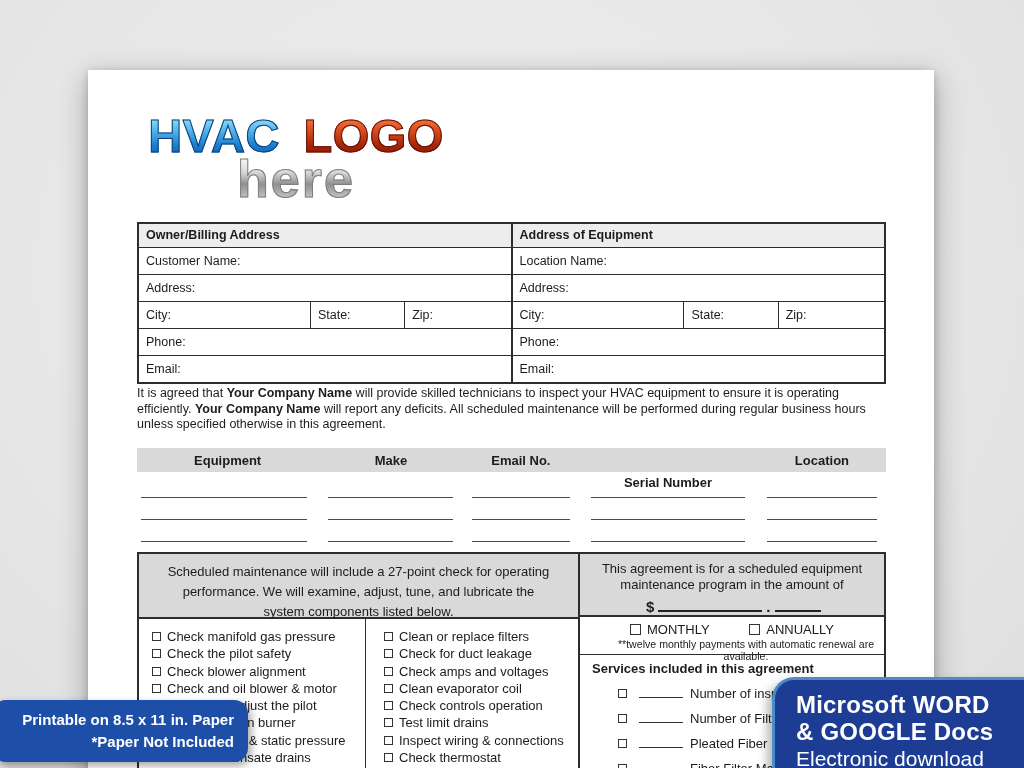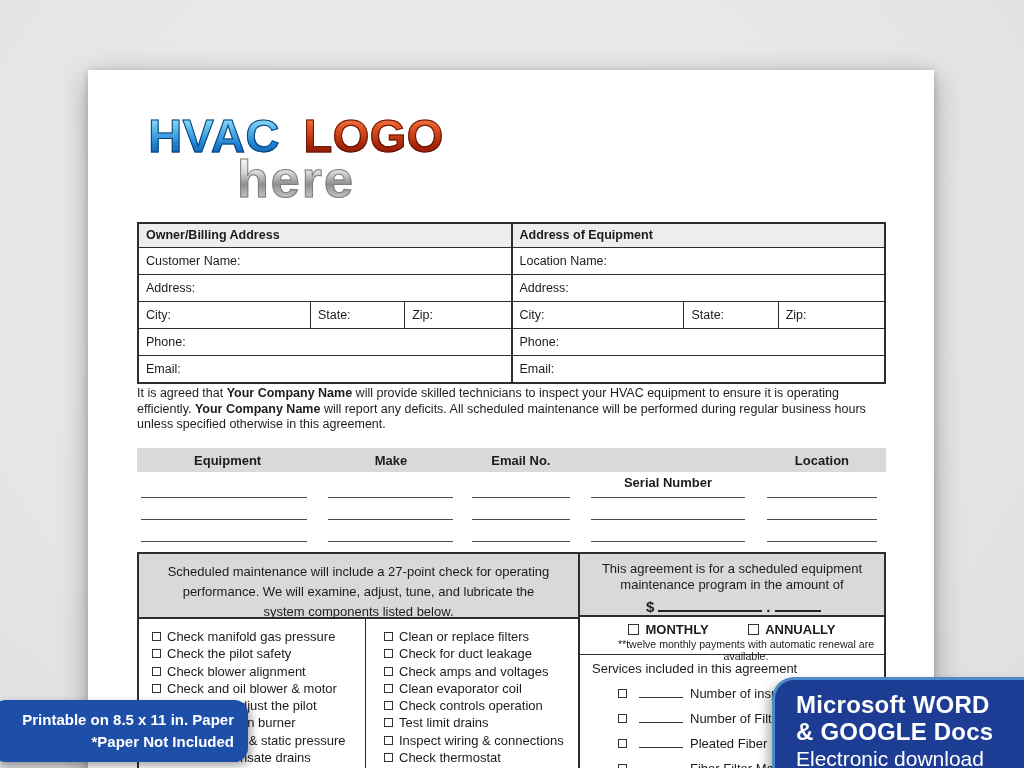--- a/index.html
+++ b/index.html
@@ -80,27 +80,27 @@
   .amt-blank2 { display:inline-block; width:46px;  border-bottom:2px solid #222; height:12px; margin:0 4px; }
 
   .checklists { flex:1; display:flex; }
   .chk-col { padding:9px 0 0 13px; }
   .chk-col.c1 { width:227px; border-right:1.5px solid #2d2d2d; }
   .chk-col.c2 { flex:1; padding-left:18px; }
   .chk-item { font-size:13px; line-height:17.3px; white-space:nowrap; }
   .cb { display:inline-block; width:9px; height:9px; border:1.5px solid #333; background:#fff; margin-right:6px; }
 
   .freq-row { height:38px; border-bottom:1.5px solid #2d2d2d; text-align:center; padding-top:5px; }
-  .freq-opts { font-size:13px; font-weight:bold; }
+  .freq-opts { font-size:13px; font-weight:normal; }
   .freq-opts .opt { margin:0 18px; white-space:nowrap; }
   .freq-opts .cb { width:11px; height:11px; vertical-align:-1px; }
   .freq-note { font-size:10.6px; margin-top:1px;padding-left:28px; }
 
   .services { padding:6px 0 0 12px; }
-  .svc-title { font-size:13px; font-weight:normal; white-space:nowrap; }
+  .svc-title { font-size:13px; font-weight:bold; white-space:nowrap; }
   .svc-row { margin-top:10px; padding-left:26px; font-size:13px; white-space:nowrap; }
   .svc-blank { display:inline-block; width:44px; border-bottom:1.5px solid #333; height:11px; margin:0 7px 0 6px; }
 
   
   .badge-left {
     position:absolute; left:-8px; top:700px; width:256px; height:62px;
     background:#1d4fa8; border-radius:14px; color:#fff;
     text-align:right; padding:9px 14px 0 0;
     box-shadow:3px 4px 8px rgba(0,0,0,0.35);
     font-weight:bold; font-size:15px; line-height:22px; white-space:nowrap;

